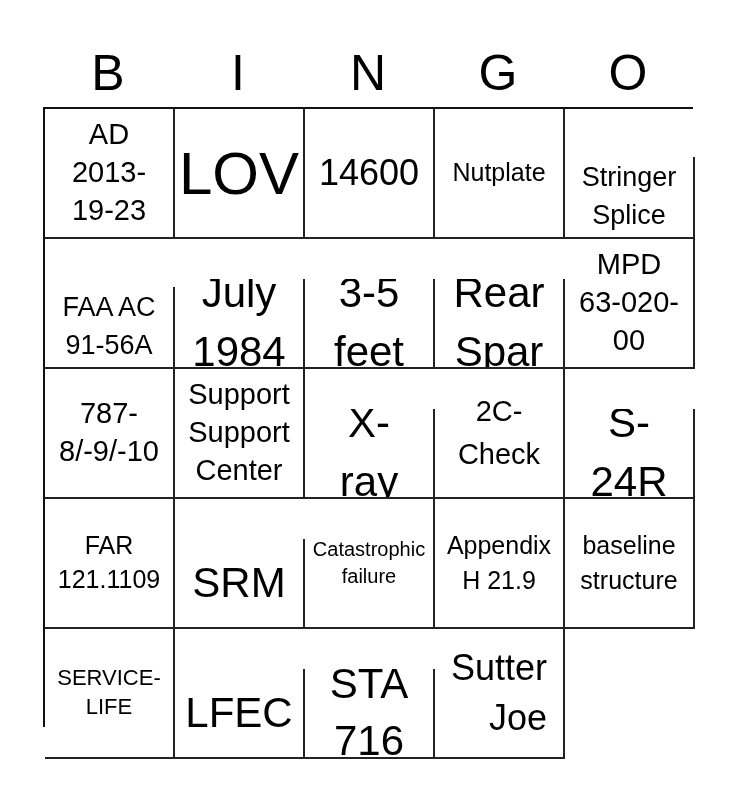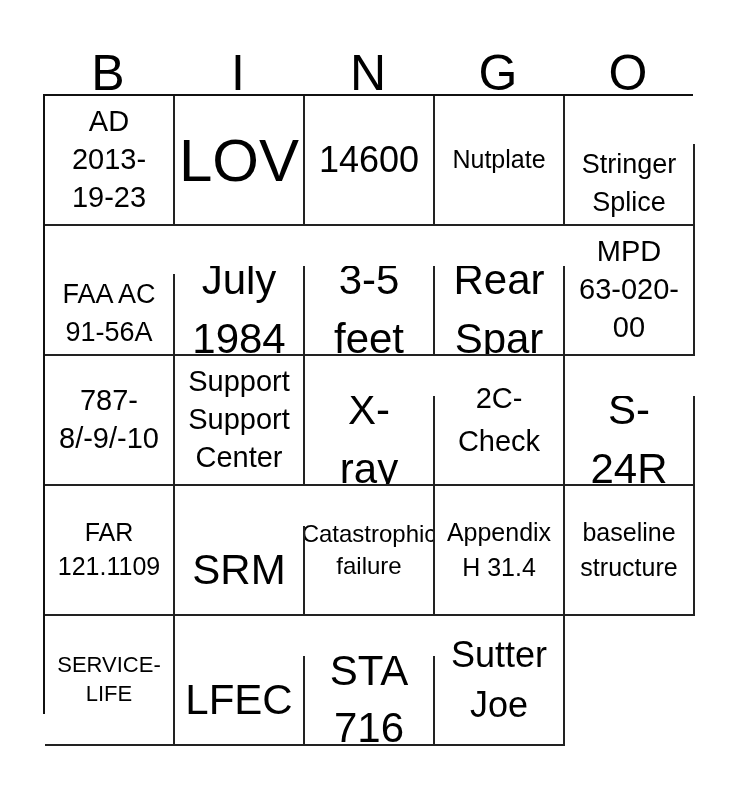--- a/index.html
+++ b/index.html
@@ -30,21 +30,21 @@
       display: flex;
       align-items: center;
       justify-content: center;
       font-size: 50px;
       line-height: 1;
       color: #000;
     }
     .grid {
       position: absolute;
       left: 43px;
-      top: 94px;
+      top: 107px;
       width: 650px;
       height: 620px;
       display: grid;
       grid-template-columns: repeat(5, 130px);
       grid-template-rows: repeat(5, 130px);
       box-sizing: border-box;
       border-top: 2px solid #111;
       border-left: 2px solid #111;
     }
     .cell {
@@ -58,26 +58,26 @@
       padding: 0 4px;
       overflow: hidden;
       line-height: 1.12;
       word-break: normal;
       overflow-wrap: normal;
     }
     .cell span { display: block; }
     .s-xl { font-size: 60px; line-height: 1.15; }
     .s-lg { font-size: 42px; line-height: 1.4; margin-top: 40px; }
     .s-md3 { font-size: 29px; line-height: 1.27; }
-    .s-md { font-size: 36px; line-height: 1.1; }
+    .s-md { font-size: 36px; line-height: 1.1; text-align: right; }
     .s-24 { font-size: 25px; line-height: 1.4; }
     .s-27 { font-size: 27px; line-height: 1.4; margin-top: 48px; }
     .s-29 { font-size: 29px; line-height: 1.3; }
     .s-xs { font-size: 25px; line-height: 1.35; }
-    .s-tiny { font-size: 24px; line-height: 1.35; text-align: center; }
+    .s-tiny { font-size: 20px; line-height: 1.35; text-align: center; }
     .s-22 { font-size: 22px; line-height: 1.3; }
   </style>
 </head>
 <body>
 
 <div class="card">
 
   <div class="header">
     <div class="header-letter">B</div>
     <div class="header-letter">I</div>
@@ -186,21 +186,21 @@
     </div>
     <div class="cell s-tiny">
       <div>
         <span>Catastrophic</span>
         <span>failure</span>
       </div>
     </div>
     <div class="cell s-24">
       <div>
         <span>Appendix</span>
-        <span>H 31.4</span>
+        <span>H 21.9</span>
       </div>
     </div>
 
     <div class="cell s-24">
       <div>
         <span>baseline</span>
         <span>structure</span>
       </div>
     </div>
     <div class="cell s-22">

